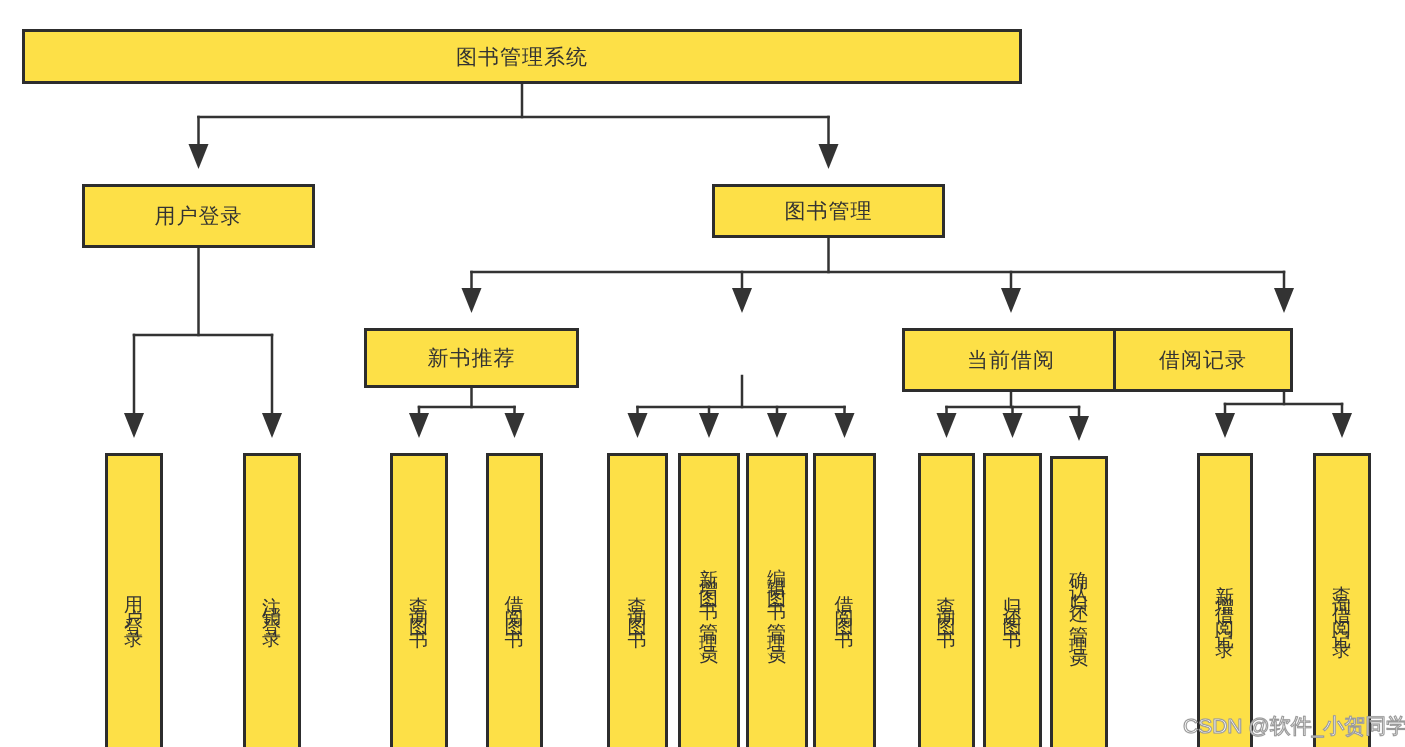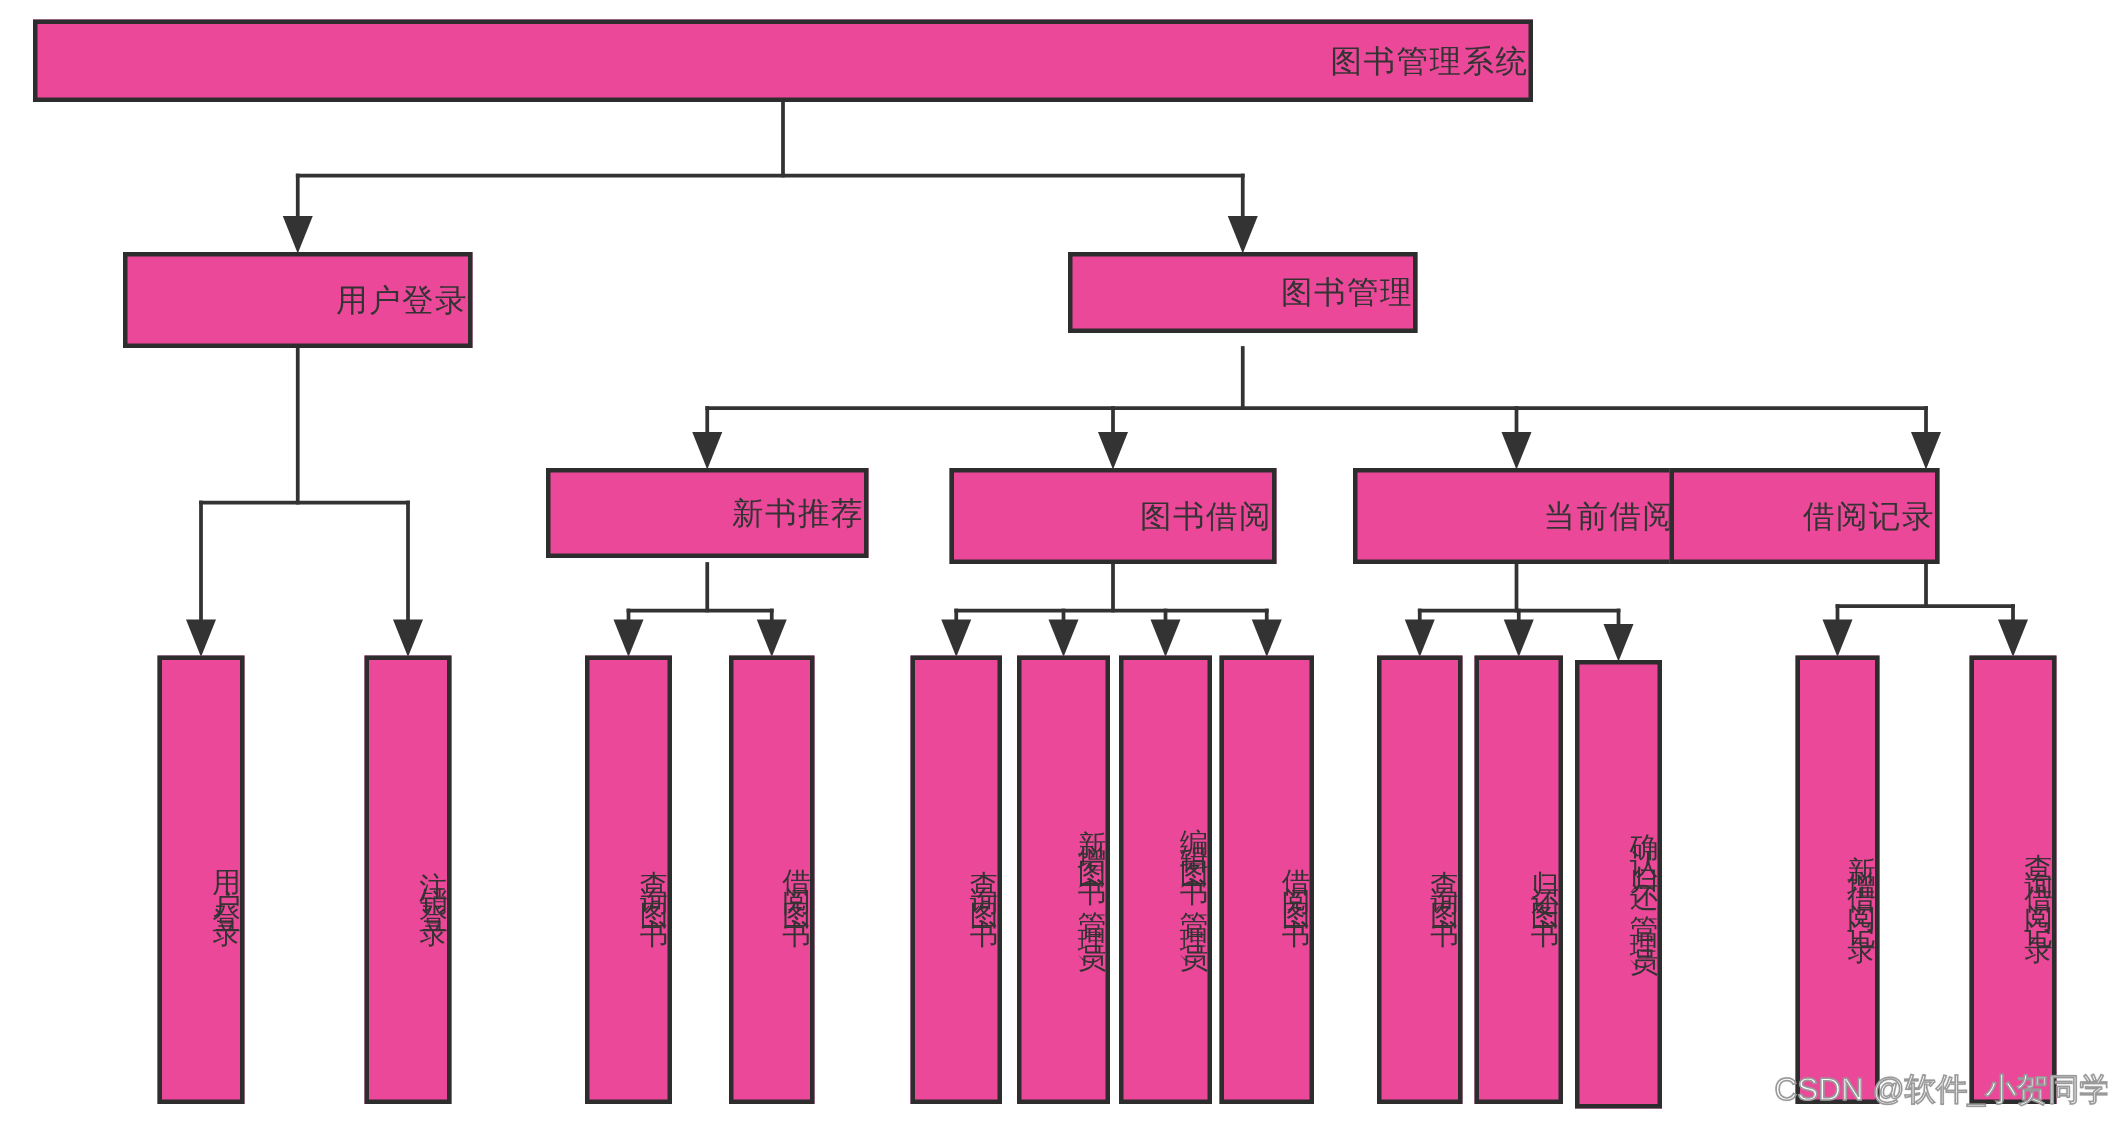--- a/index.html
+++ b/index.html
@@ -22,25 +22,26 @@
     left: 0;
     top: 0;
     width: 1405px;
     height: 747px;
     pointer-events: none;
   }
   .node {
     position: absolute;
     box-sizing: border-box;
     border: 3px solid #2d2d2d;
-    background: #ec4899;
+    background: #fde047;
     display: flex;
     align-items: center;
-    justify-content: flex-end;
+    justify-content: center;
     color: #333333;
+    margin-top: 16px;
   }
   .node.h .label {
     font-size: 21px;
     letter-spacing: 1px;
     white-space: nowrap;
   }
   .node.v .label {
     writing-mode: vertical-rl;
     font-size: 19px;
     letter-spacing: 11px;
@@ -122,23 +123,20 @@
     </div>
     <div class="node h" style="left: 82px; top: 168px; width: 233px; height: 64px;">
       <span class="label">用户登录</span>
     </div>
     <div class="node h" style="left: 712px; top: 168px; width: 233px; height: 54px;">
       <span class="label">图书管理</span>
     </div>
     <div class="node h" style="left: 364px; top: 312px; width: 215px; height: 60px;">
       <span class="label">新书推荐</span>
     </div>
-    <div class="node h" style="left: 633px; top: 312px; width: 218px; height: 64px;">
-      <span class="label">图书借阅</span>
-    </div>
     <div class="node h" style="left: 902px; top: 312px; width: 218px; height: 64px; font-family: Liberation Serif, serif;">
       <span class="label">当前借阅</span>
     </div>
     <div class="node h" style="left: 1113px; top: 312px; width: 180px; height: 64px;">
       <span class="label">借阅记录</span>
     </div>
     <div class="node v" style="left: 105px; top: 437px; width: 58px; height: 299px;">
       <span class="label">用户登录</span>
     </div>
     <div class="node v" style="left: 243px; top: 437px; width: 58px; height: 299px;">

